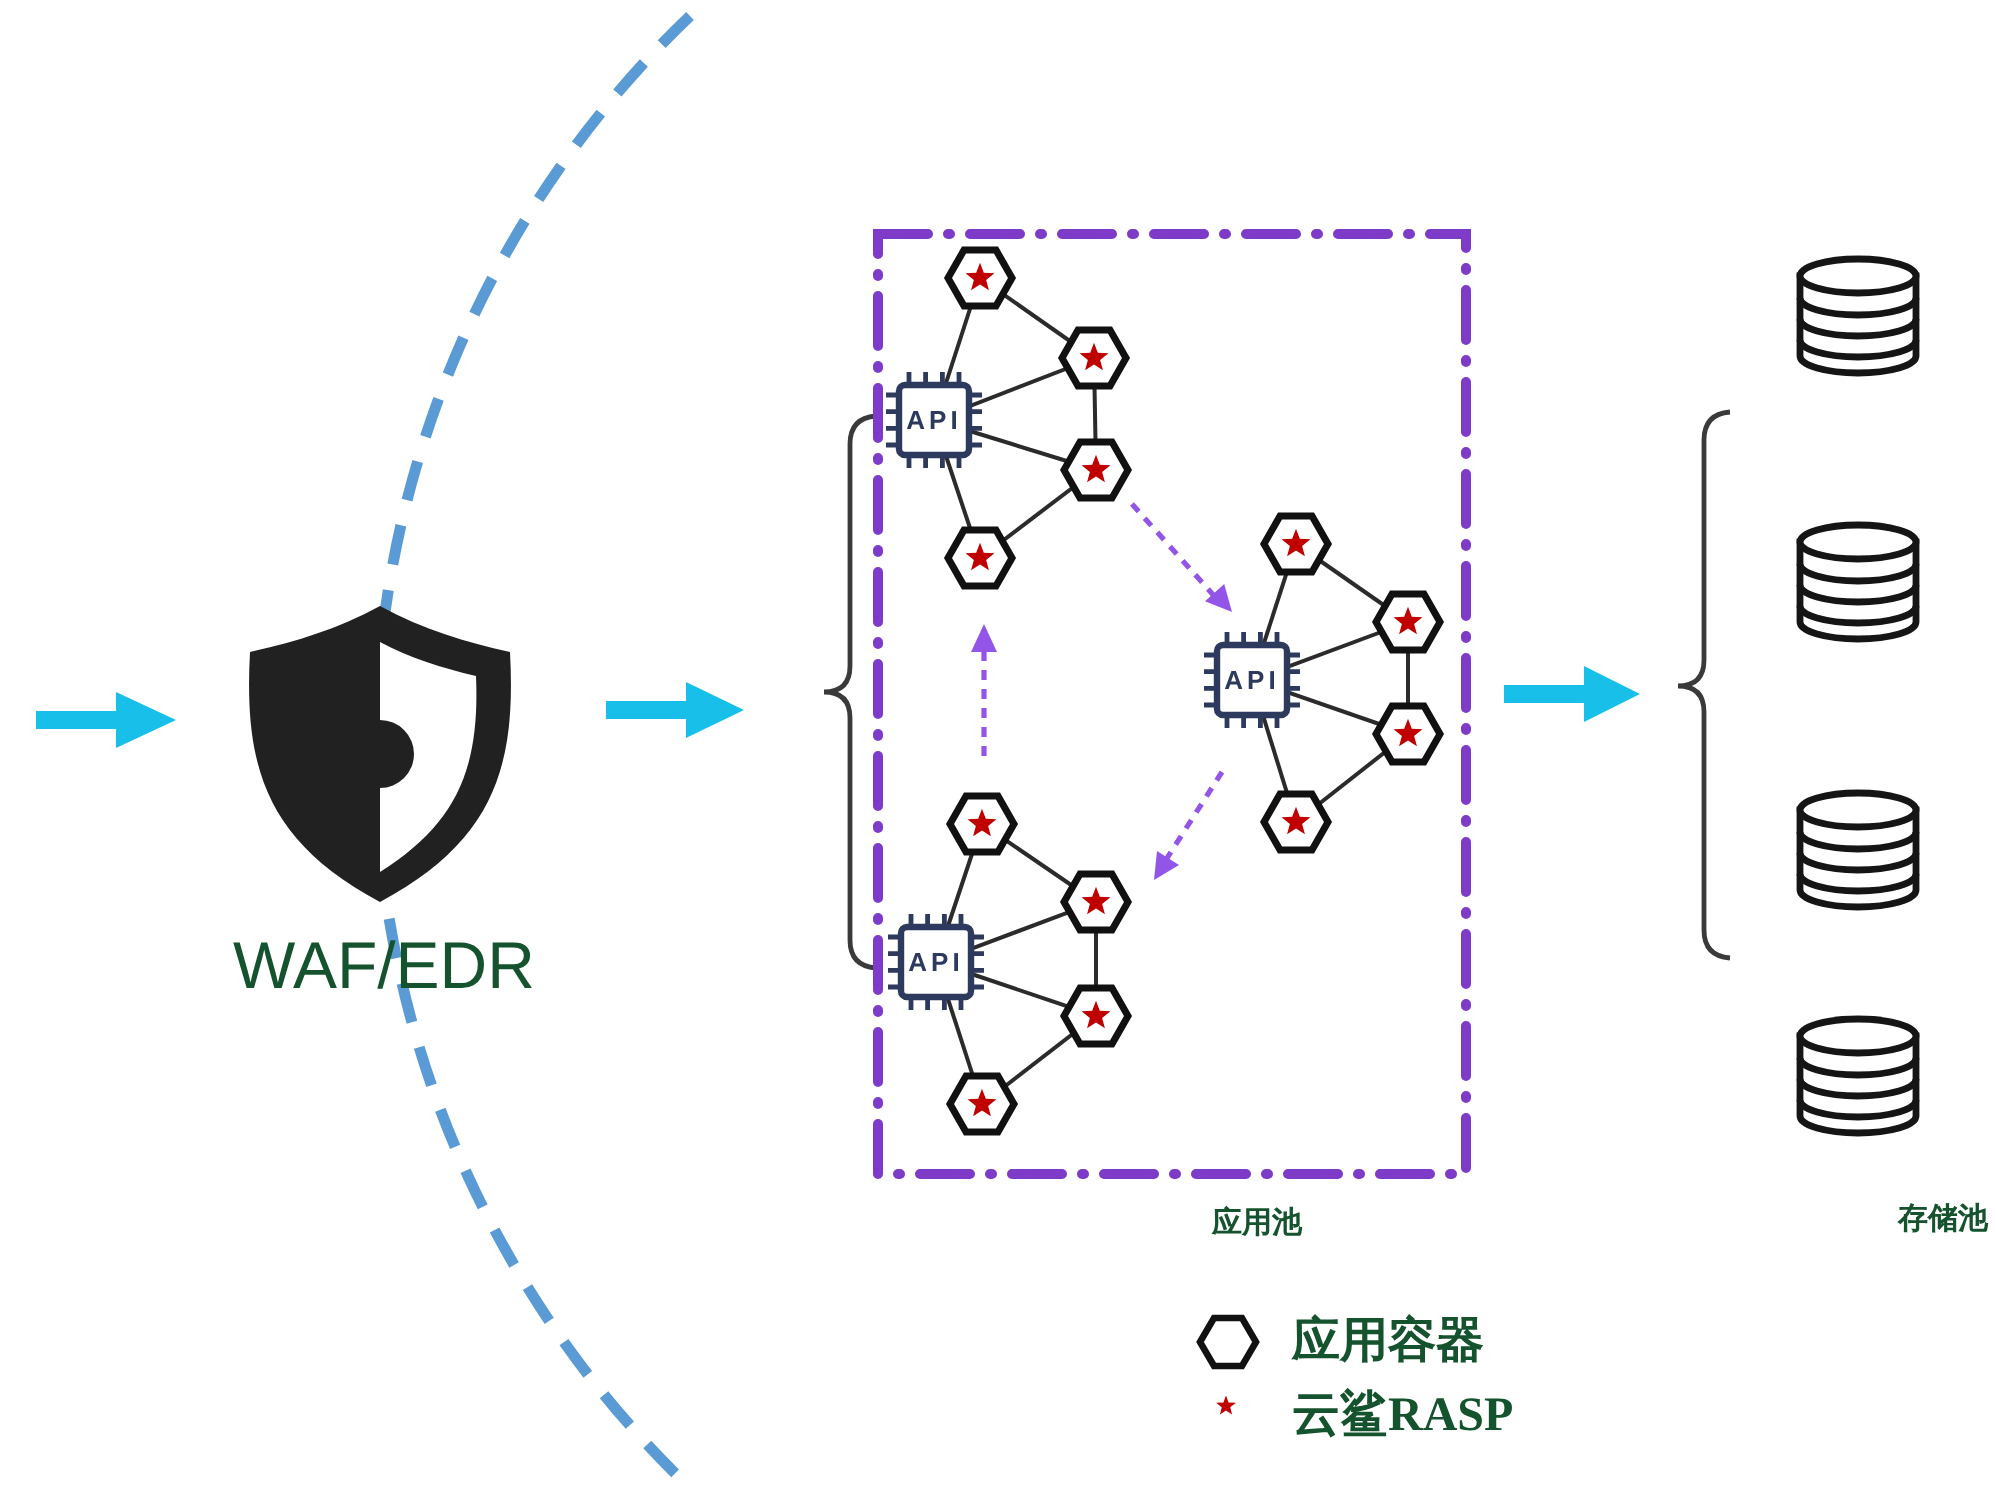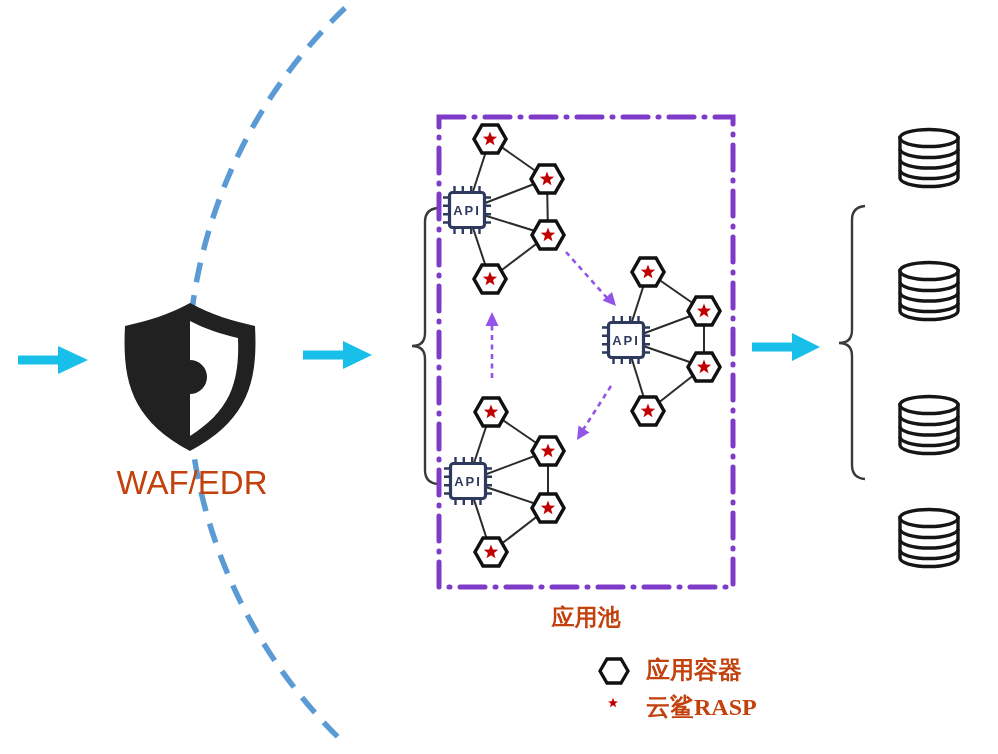--- a/index.html
+++ b/index.html
@@ -25,23 +25,23 @@
   .chip-body { fill:#ffffff; stroke:var(--navy,#2d3a5e); stroke-width:3.2; }
   .chip-pins { stroke:var(--navy,#2d3a5e); stroke-width:2.4; fill:none; }
   .chip-text { fill:var(--navy,#2d3a5e); font-family:"Liberation Sans",sans-serif;
                font-size:13px; font-weight:700; letter-spacing:2px; text-anchor:middle; }
   .flow { stroke:var(--flow,#9355e8); stroke-width:2.6; stroke-dasharray:5 4.5; fill:none; }
   .flow-head { fill:var(--flow,#9355e8); }
   .db { fill:#ffffff; stroke:#151515; stroke-width:3.4; }
   .db-line { fill:none; stroke:#151515; stroke-width:3.4; }
 
   
-  .label { position:absolute; color:#c2410c; white-space:nowrap; }
+  .label { position:absolute; color:#14532d; white-space:nowrap; }
   .waf-label { left:108px; top:464px; width:168px; text-align:center; font-size:33px; font-weight:400; }
-  .pool-label { font-size:23px; font-weight:700; width:130px; text-align:center; }
+  .pool-label { font-size:15px; font-weight:700; width:130px; text-align:right; }
   .app-pool-label { left:521px; top:602px; }
   .storage-pool-label { left:864px; top:600px; }
   .legend-label { font-size:24px; font-weight:700; }
   .legend-label-1 { left:646px; top:654px; }
   .legend-label-2 { left:646px; top:691px;font-family:Liberation Serif, serif; }
 </style>
 </head>
 <body>
 
 <div class="canvas">
@@ -163,16 +163,17 @@
     <use href="#dbshape" transform="translate(929,538)"></use>
 
     <g>
       <polygon class="hexagon-sm" points="-14,0 -7,-12 7,-12 14,0 7,12 -7,12" transform="translate(614,671)"></polygon>
       <use href="#starshape" transform="translate(613,703) scale(0.65)"></use>
     </g>
   </svg>
 
   <div class="label waf-label">WAF/EDR</div>
   <div class="label pool-label app-pool-label">应用池</div>
+  <div class="label pool-label storage-pool-label">存储池</div>
   <div class="label legend-label legend-label-1">应用容器</div>
   <div class="label legend-label legend-label-2">云鲨RASP</div>
 
 </div>
 
 </body></html>

